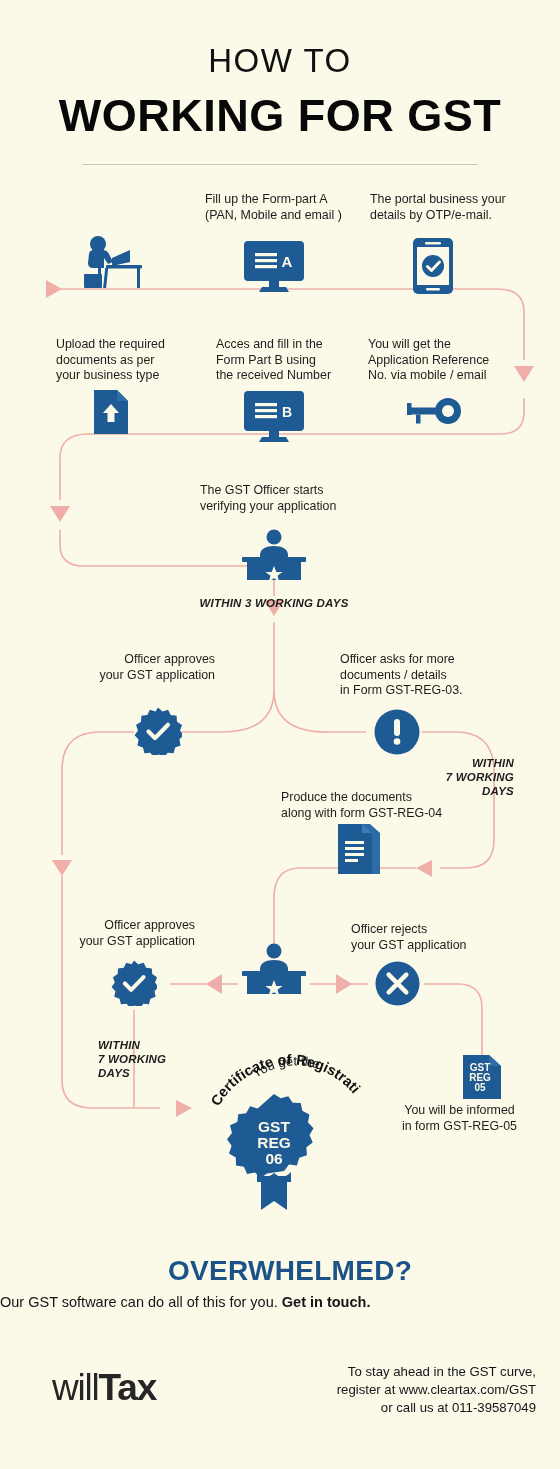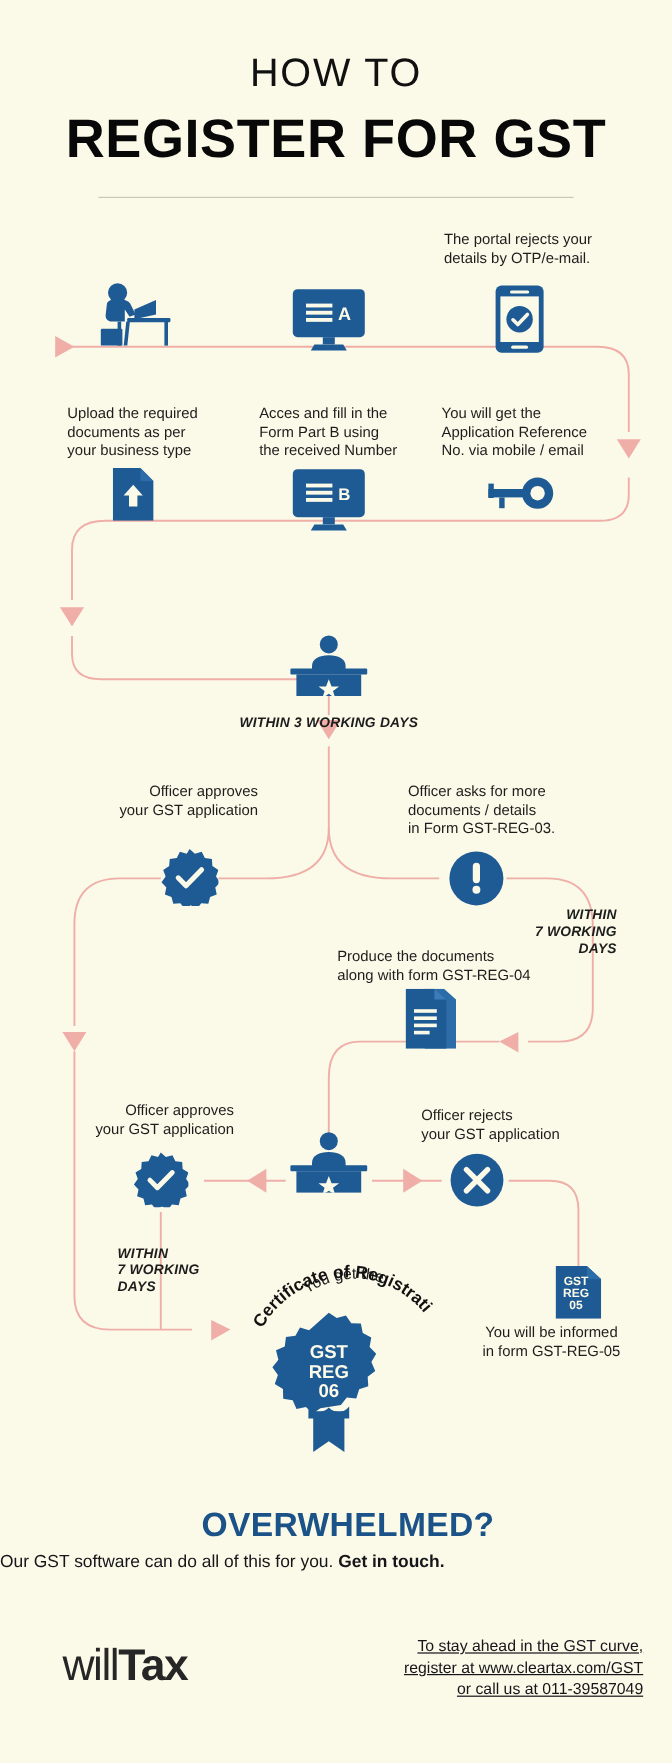--- a/index.html
+++ b/index.html
@@ -65,31 +65,31 @@
   .ovsub b{font-weight:700;}
   .logo{
     position:absolute;
     font-size:37px;color:#262626;letter-spacing:-1.2px;
     font-family:"Liberation Sans","DejaVu Sans",sans-serif;
   }
   .logo .t{font-weight:700;}
   .logo .c{font-weight:400;}
   .ctc{
     position:absolute;text-align:right;
-    font-size:13.2px;line-height:18px;color:#15151a;white-space:pre-line;text-decoration:underline;
+    font-size:13.2px;line-height:18px;color:#15151a;white-space:pre-line;
   }
 </style>
 </head>
 <body>
 
 <div id="page">
 
   <div class="hdr">
     <div class="hdr-small">HOW TO</div>
-    <div class="hdr-big">REGISTER FOR GST</div>
+    <div class="hdr-big">WORKING FOR GST</div>
     <div class="hdr-rule"></div>
   </div>
 
   <svg id="flow" viewBox="0 0 560 1469">
     <defs>
       <style>
         .ln{fill:none;stroke:#EFAFA8;stroke-width:1.6;}
         .ah{fill:#EFAFA8;}
       </style>
     </defs>
@@ -124,21 +124,23 @@
     <polygon class="ah" points="222,974 206,984 222,994"></polygon>
 
     <path class="ln" d="M310,984 L368,984"></path>
     <polygon class="ah" points="336,974 352,984 336,994"></polygon>
 
     <path class="ln" d="M134,1010 L134,1108"></path>
 
     <path class="ln" d="M424,984 L458,984 Q482,984 482,1008 L482,1056"></path>
   </svg>
 
-  <div class="cap" style="left:370px;top:192px;width:160px;">The portal rejects your
+  <div class="cap" style="left:205px;top:192px;width:168px;">Fill up the Form-part A
+(PAN, Mobile and email )</div>
+  <div class="cap" style="left:370px;top:192px;width:160px;">The portal business your
 details by OTP/e-mail.</div>
 
   <svg class="abs" style="left:78px;top:232px;" width="74" height="60" viewBox="0 0 74 60">
     <g fill="#1E5A94">
       <circle cx="20" cy="12" r="8"></circle>
       <path d="M11 22c0-3 4-5 9-5s10 2 11 5l4 8-5 2-4-6v10h-11c-3 0-5-2-5-5z"></path>
       <rect x="6" y="42" width="18" height="14" rx="1"></rect>
       <rect x="20" y="36" width="3" height="20"></rect>
       <path d="M34 26l18-8v12l-18 4z"></path>
       <rect x="28" y="33" width="36" height="3.5" rx="1"></rect>
@@ -195,20 +197,22 @@
   <svg class="abs" style="left:404px;top:395px;" width="58" height="32" viewBox="0 0 58 32">
     <g fill="#1E5A94">
       <circle cx="44" cy="16" r="13"></circle>
       <rect x="3" y="12.5" width="32" height="7"></rect>
       <rect x="3" y="8" width="4.5" height="12"></rect>
       <rect x="12" y="19.5" width="4.5" height="9"></rect>
     </g>
     <circle cx="44" cy="16" r="6" fill="#FBFAE8"></circle>
   </svg>
 
+  <div class="cap" style="left:200px;top:483px;width:175px;">The GST Officer starts
+verifying your application</div>
 
   <svg class="abs" style="left:238px;top:528px;" width="72" height="52" viewBox="0 0 72 52">
     <g fill="#1E5A94">
       <circle cx="36" cy="9" r="7.5"></circle>
       <path d="M22 27c0-6 6-9 14-9s14 3 14 9v3H22z"></path>
       <rect x="25" y="22" width="5" height="10"></rect>
       <rect x="42" y="22" width="5" height="10"></rect>
       <rect x="4" y="29" width="64" height="5" rx="1"></rect>
       <rect x="9" y="34" width="54" height="18"></rect>
     </g>

